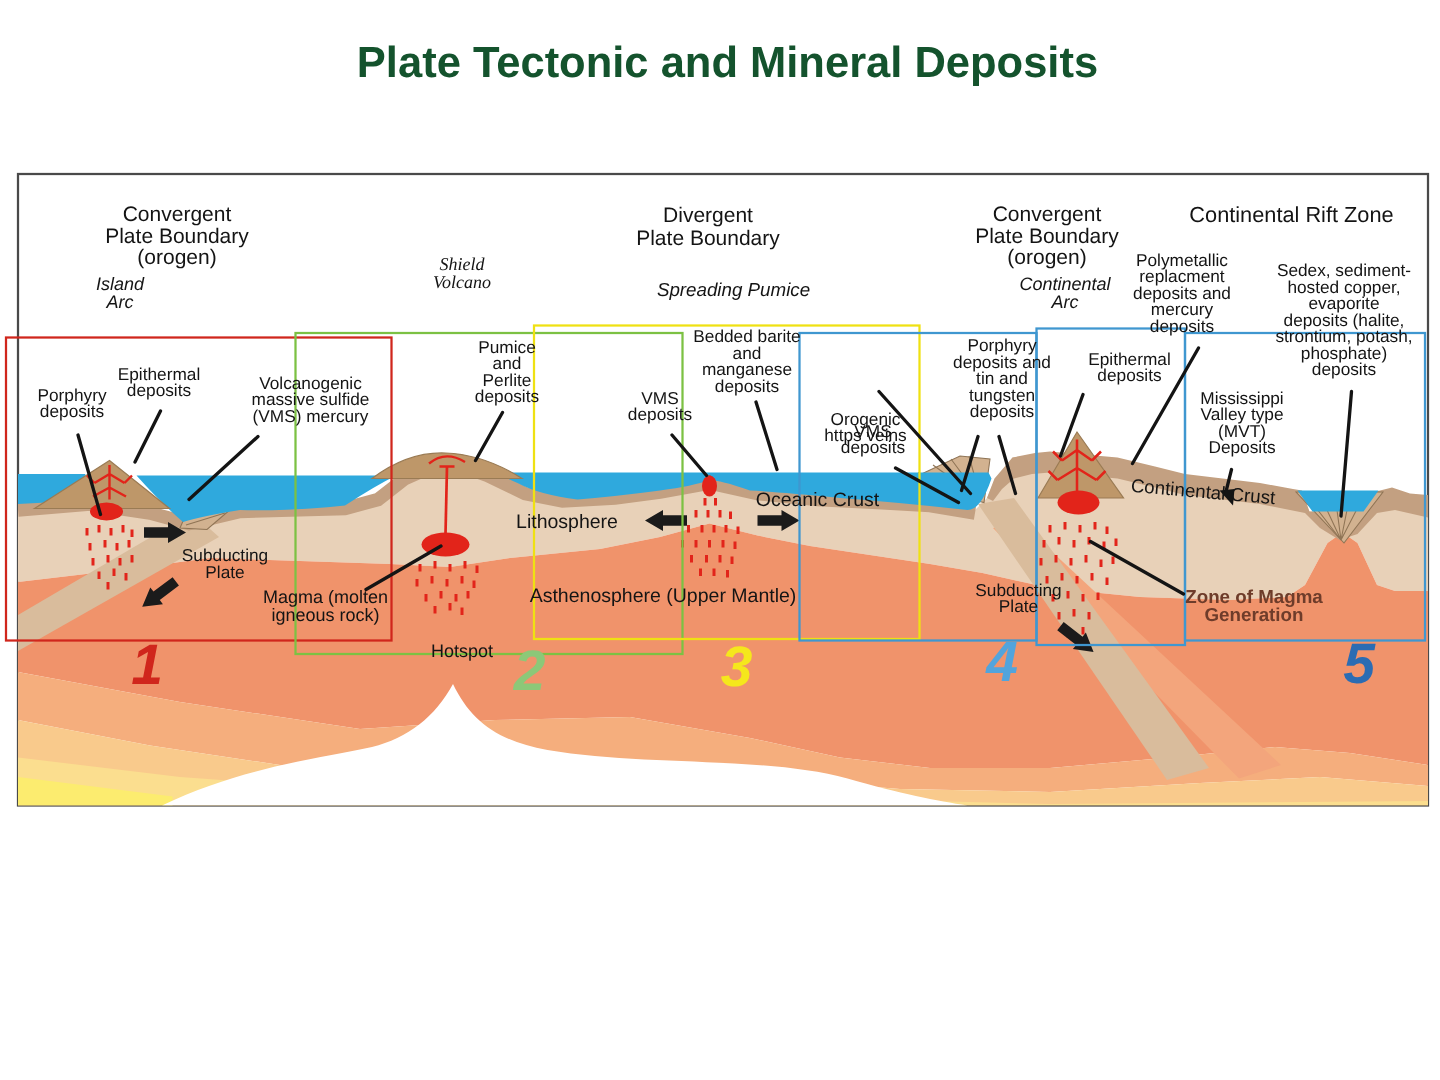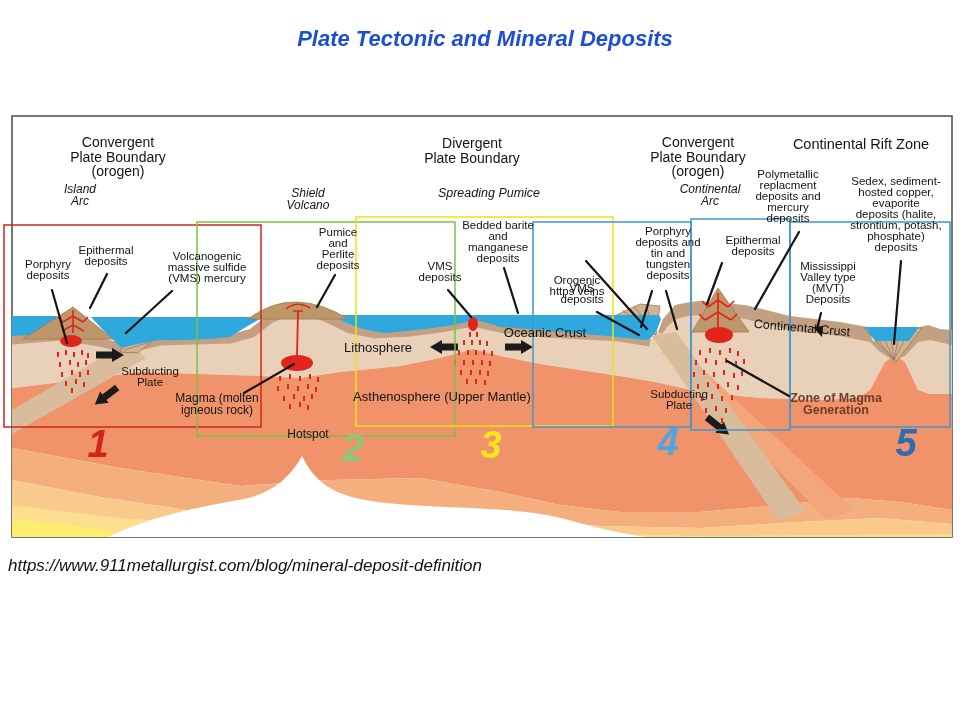--- a/index.html
+++ b/index.html
@@ -9,21 +9,21 @@
   .lbl{position:absolute;transform:translateX(-50%);text-align:center;white-space:nowrap;
        font-size:11.5px;line-height:11px;color:#141414;}
   .hdr{font-size:14px;line-height:14.5px;}
   .sub{font-style:italic;font-size:12px;line-height:11.5px;}
   .f13{font-size:13px;line-height:13px;}
   .tilt{transform:translateX(-50%) rotate(5deg);}
   .maroon{color:#6e3c2a;}
   .znum{position:absolute;transform:translateX(-50%);font-style:italic;font-weight:bold;
         font-size:38px;line-height:36px;}
   #title{position:absolute;left:485px;top:26px;transform:translateX(-50%);
-         font-size:22px;font-weight:bold;font-style:italic;color:#1d4ed8;white-space:nowrap;}
+         font-size:29px;font-weight:bold;color:#14532d;white-space:nowrap;}
   #srcurl{position:absolute;left:8px;top:556px;font-size:17px;font-style:italic;color:#111;
           white-space:nowrap;}
 </style>
 </head>
 <body>
 
 <div id="stage">
 
   <div id="title">Plate Tectonic and Mineral Deposits</div>
 
@@ -145,21 +145,21 @@
 
   <div class="lbl hdr" style="left:118px;top:135px;">
     <div>Convergent</div>
     <div>Plate Boundary</div>
     <div>(orogen)</div>
   </div>
   <div class="lbl sub" style="left:80px;top:184px;">
     <div>Island</div>
     <div>Arc</div>
   </div>
-  <div class="lbl sub" style="left:308px;top:188px;">
+  <div class="lbl sub" style="left:308px;top:171px;font-family:Liberation Serif, serif;">
     <div>Shield</div>
     <div>Volcano</div>
   </div>
   <div class="lbl hdr" style="left:472px;top:136px;">
     <div>Divergent</div>
     <div>Plate Boundary</div>
   </div>
   <div class="lbl sub" style="left:489px;top:188px;font-size:12.5px;">
     <div>Spreading Pumice</div>
   </div>
@@ -278,14 +278,13 @@
     <div>Zone of Magma</div>
     <div>Generation</div>
   </div>
 
   <div class="znum" style="left: 98px; top: 426px; color: rgb(208, 38, 28);">1</div>
   <div class="znum" style="left: 353px; top: 430px; color: rgb(140, 200, 120);">2</div>
   <div class="znum" style="left: 491px; top: 427px; color: rgb(245, 231, 28);">3</div>
   <div class="znum" style="left: 668px; top: 424px; color: rgb(82, 164, 220);">4</div>
   <div class="znum" style="left: 906px; top: 425px; color: rgb(43, 108, 179);">5</div>
 
-  <div id="srcurl">https://www.911metallurgist.com/blog/mineral-deposit-definition</div>
 </div>
 
 </body></html>

